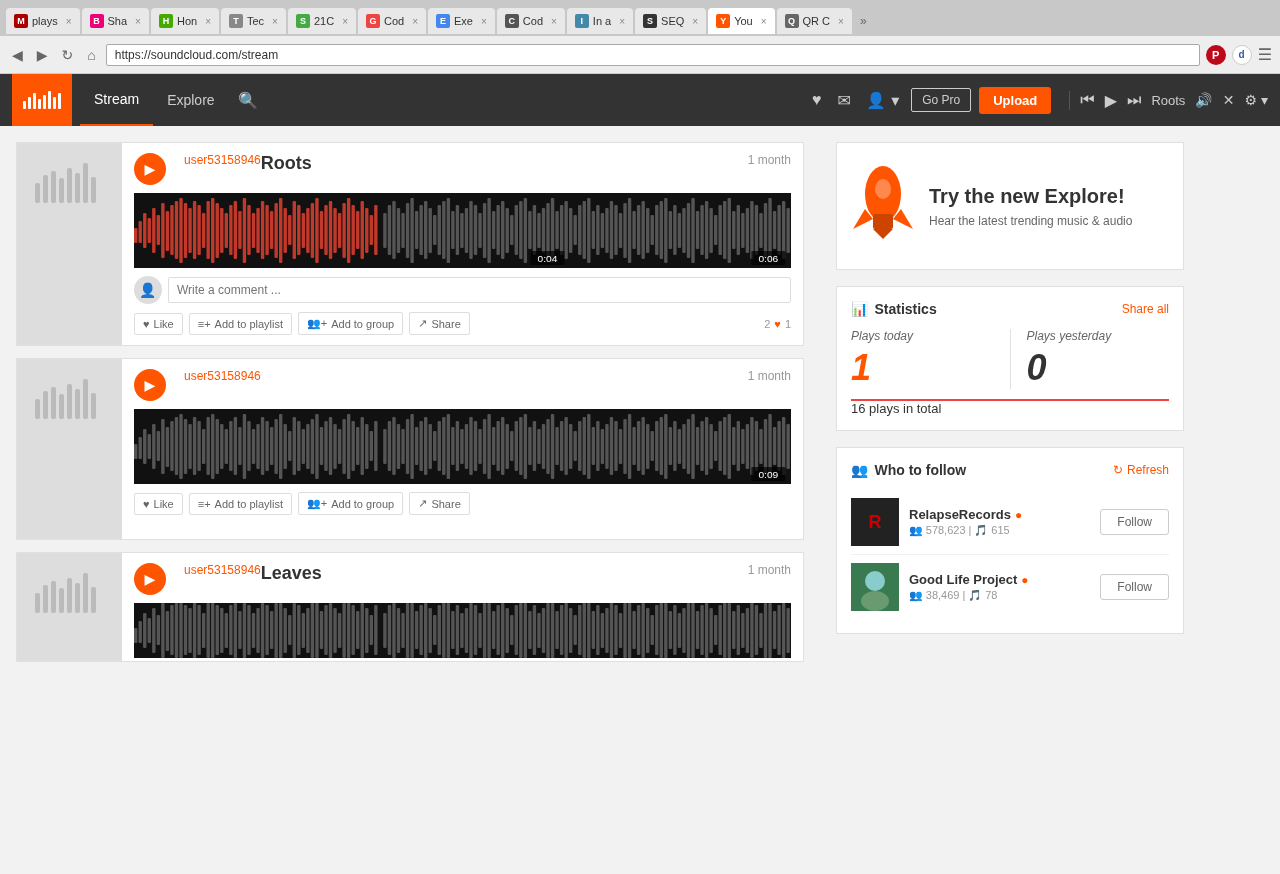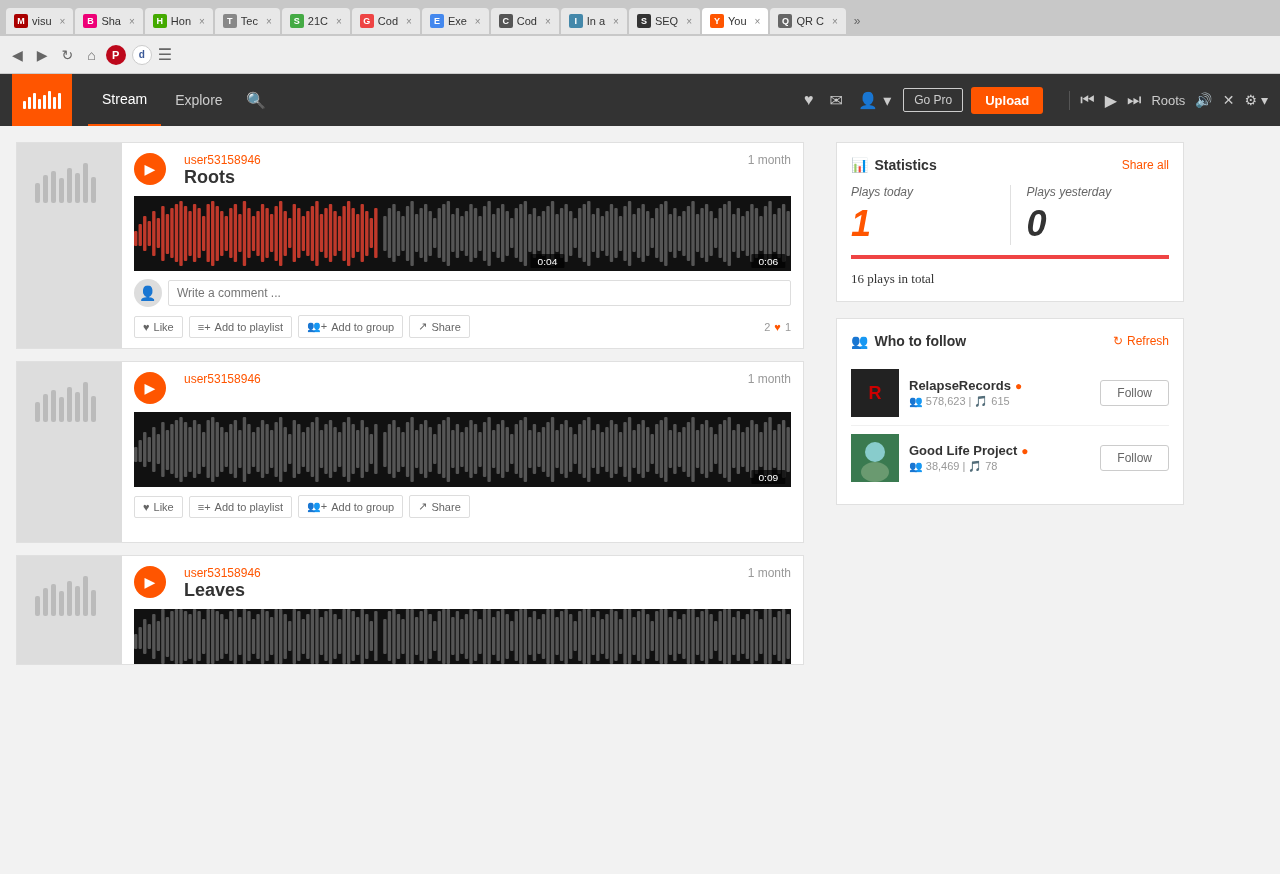--- a/index.html
+++ b/index.html
@@ -17,21 +17,21 @@
     .browser-nav { background: #eee; display: flex; align-items: center; padding: 4px 8px; gap: 6px; border-bottom: 1px solid #ccc; height: 38px; }
     .nav-btn { background: none; border: none; color: #666; font-size: 14px; cursor: pointer; padding: 2px 4px; }
     .nav-btn:disabled { color: #bbb; }
     .address-bar { flex: 1; border: 1px solid #aaa; border-radius: 2px; padding: 3px 8px; font-size: 12px; background: #fff; color: #333; }
     .nav-right { display: flex; gap: 6px; align-items: center; }
     .nav-icon { width: 20px; height: 20px; border-radius: 50%; display: flex; align-items: center; justify-content: center; font-size: 13px; cursor: pointer; }
     .pinterest-icon { background: #bd081c; color: #fff; font-weight: bold; font-size: 11px; }
     .digg-icon { background: #fff; border: 1px solid #ccc; color: #3b5998; font-weight: bold; font-size: 10px; }
 
     
-    .sc-header { background: #333; display: flex; align-items: center; height: 52px; padding: 0 12px; gap: 16px; }
+    .sc-header { background: #333; display: flex; align-items: center; height: 52px; padding: 0 12px; gap: 8px; }
     .sc-logo { background: #f50; width: 60px; height: 52px; display: flex; align-items: center; justify-content: center; flex-shrink: 0; }
     .sc-logo-bars { display: flex; gap: 2px; align-items: flex-end; }
     .sc-logo-bar { background: #fff; width: 3px; border-radius: 1px; }
     .sc-nav { display: flex; align-items: center; flex: 1; }
     .sc-nav-item { color: #ccc; padding: 0 14px; height: 52px; display: flex; align-items: center; font-size: 14px; cursor: pointer; text-decoration: none; }
     .sc-nav-item.active { color: #fff; border-bottom: 2px solid #f50; }
     .sc-search { background: none; border: none; color: #ccc; font-size: 16px; padding: 0 10px; cursor: pointer; height: 52px; display: flex; align-items: center; }
     .sc-header-spacer { flex: 1; }
     .sc-header-actions { display: flex; align-items: center; gap: 8px; }
     .sc-icon-btn { background: none; border: none; color: #ccc; font-size: 16px; cursor: pointer; padding: 4px; }
@@ -46,21 +46,21 @@
     
     .main-layout { display: flex; gap: 0; max-width: 1280px; background: #f2f2f2; }
     .main-content { flex: 1; padding: 16px; max-width: 820px; }
     .sidebar { width: 380px; padding: 16px; flex-shrink: 0; }
 
     
     .track-card { background: #fff; margin-bottom: 12px; border: 1px solid #e0e0e0; }
     .track-header { display: flex; align-items: flex-start; padding: 10px 12px 8px; gap: 10px; }
     .track-thumb { width: 105px; height: 105px; background: #e0e0e0; flex-shrink: 0; display: flex; align-items: center; justify-content: center; position: relative; }
     .play-btn-orange { width: 32px; height: 32px; background: #f50; border-radius: 50%; border: none; color: #fff; font-size: 14px; cursor: pointer; display: flex; align-items: center; justify-content: center; flex-shrink: 0; }
-    .track-meta { display: flex; flex-direction: column; flex: 1; padding-left: 8px; justify-content: center; }
+    .track-meta { display: flex; flex-direction: row; flex: 1; padding-left: 8px; }
     .track-username { color: #f50; font-size: 12px; cursor: pointer; }
     .track-title { color: #333; font-size: 18px; font-weight: bold; cursor: pointer; }
     .track-timestamp { color: #999; font-size: 12px; }
 
     
     .waveform-container { margin: 0 12px 8px; position: relative; background: #111; height: 70px; overflow: hidden; text-align: right; }
 
     
     .comment-box { margin: 0 12px 8px; display: flex; gap: 6px; align-items: center; }
     .comment-avatar { width: 28px; height: 28px; background: #ddd; border-radius: 50%; display: flex; align-items: center; justify-content: center; font-size: 14px; color: #999; flex-shrink: 0; }
@@ -81,21 +81,21 @@
     .stats-section { background: #fff; border: 1px solid #e0e0e0; padding: 14px; margin-bottom: 16px; }
     .stats-header { display: flex; justify-content: space-between; align-items: center; margin-bottom: 12px; }
     .stats-title { font-size: 14px; color: #333; font-weight: bold; display: flex; align-items: center; gap: 6px; }
     .view-all-link { color: #f50; font-size: 12px; cursor: pointer; text-decoration: none; }
     .stats-grid { display: flex; font-style: italic; }
     .stat-item { flex: 1; }
     .stat-label { font-size: 12px; color: #666; margin-bottom: 4px; }
     .stat-value { font-size: 36px; font-weight: bold; color: #f50; }
     .stat-value.zero { color: #333; }
     .stats-divider { width: 1px; background: #e0e0e0; margin: 0 16px; }
-    .plays-total { font-size: 13px; color: #333; margin-top: 10px; padding-top: 12px; border-top: 4px solid #ef4444; font-family: Liberation Serif, serif; }
+    .plays-total { font-size: 13px; color: #333; margin-top: 10px; padding-top: 0; border-top: 2px solid #ef4444; }
 
     .follow-section { background: #fff; border: 1px solid #e0e0e0; padding: 14px; }
     .follow-header { display: flex; justify-content: space-between; align-items: center; margin-bottom: 12px; }
     .follow-title { font-size: 14px; color: #333; font-weight: bold; display: flex; align-items: center; gap: 6px; }
     .refresh-btn { color: #f50; font-size: 12px; cursor: pointer; display: flex; align-items: center; gap: 4px; }
 
     .follow-item { display: flex; align-items: center; padding: 8px 0; gap: 10px; border-bottom: 1px solid #f0f0f0; }
     .follow-item:last-child { border-bottom: none; }
     .follow-avatar { width: 48px; height: 48px; background: #ddd; flex-shrink: 0; overflow: hidden; }
     .follow-info { flex: 1; }
@@ -108,21 +108,21 @@
     .waveform-svg { width: 100%; height: 100%; }
   </style>
 </head>
 <body>
 
 <div class="browser-chrome">
 
   <div class="browser-tabs">
     <div class="tab">
       <div class="tab-favicon" style="background:#a00;color:#fff;font-size:9px;text-align:center;line-height:14px;font-weight:bold;">M</div>
-      <span>visu</span>
+      <span>plays</span>
       <span class="tab-close">×</span>
     </div>
     <div class="tab">
       <div class="tab-favicon" style="background:#e07;color:#fff;font-size:9px;text-align:center;line-height:14px;font-weight:bold;">B</div>
       <span>Sha</span>
       <span class="tab-close">×</span>
     </div>
     <div class="tab">
       <div class="tab-favicon" style="background:#4a0;color:#fff;font-size:9px;text-align:center;line-height:14px;font-weight:bold;">H</div>
       <span>Hon</span>
@@ -174,20 +174,21 @@
       <span class="tab-close">×</span>
     </div>
     <span class="tab-overflow">»</span>
   </div>
 
   <div class="browser-nav">
     <button class="nav-btn">◀</button>
     <button class="nav-btn">▶</button>
     <button class="nav-btn">↻</button>
     <button class="nav-btn">⌂</button>
+    <input class="address-bar" type="text" value="https://soundcloud.com/stream" style="">
     <div class="nav-right">
       <div class="nav-icon pinterest-icon">P</div>
       <div class="nav-icon digg-icon">d</div>
       <span style="color:#666;cursor:pointer;font-size:16px;">☰</span>
     </div>
   </div>
 </div>
 
 <div class="sc-header">
   <div class="sc-logo">
@@ -821,20 +822,36 @@
             </svg>
           </div>
         </div>
       </div>
     </div>
 
   </div>
 
   <div class="sidebar">
 
+    <div class="explore-promo">
+      <div class="rocket-icon">
+        <svg width="60" height="80" viewBox="0 0 60 80">
+          <ellipse cx="30" cy="35" rx="18" ry="28" fill="#f50"></ellipse>
+          <polygon points="12,50 0,70 20,60" fill="#f50"></polygon>
+          <polygon points="48,50 60,70 40,60" fill="#f50"></polygon>
+          <ellipse cx="30" cy="30" rx="8" ry="10" fill="#fff" opacity="0.3"></ellipse>
+          <rect x="20" y="55" width="20" height="15" fill="#cc4400" rx="2"></rect>
+          <polygon points="20,70 30,80 40,70" fill="#cc4400"></polygon>
+        </svg>
+      </div>
+      <div class="promo-text">
+        <h3>Try the new Explore!</h3>
+        <p>Hear the latest trending music &amp; audio</p>
+      </div>
+    </div>
 
     <div class="stats-section">
       <div class="stats-header">
         <div class="stats-title">
           <span>📊</span>
           <span>Statistics</span>
         </div>
         <a class="view-all-link">Share all</a>
       </div>
       <div class="stats-grid">

